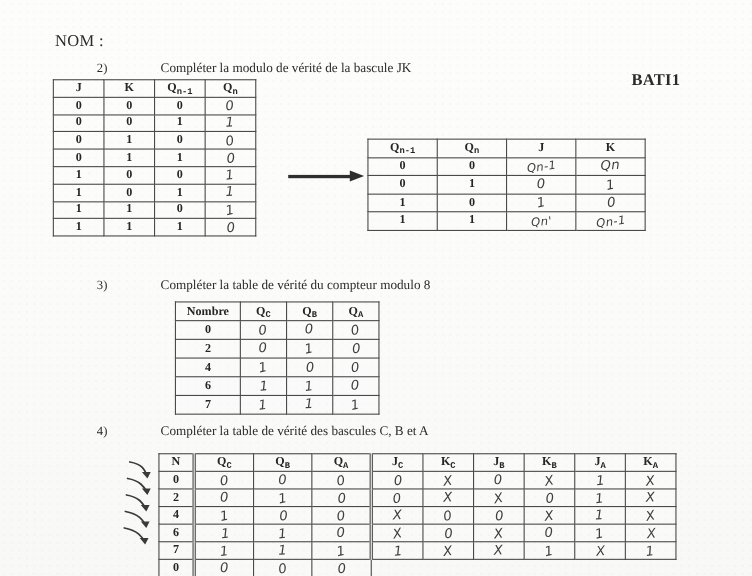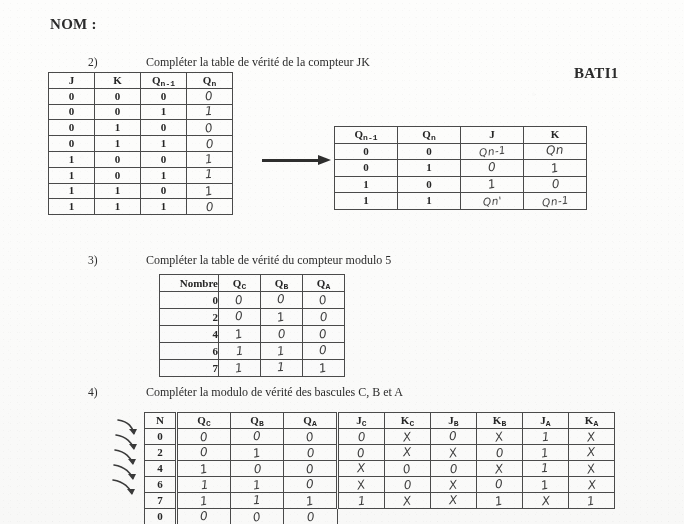--- a/index.html
+++ b/index.html
@@ -35,22 +35,22 @@
       radial-gradient(rgba(0,0,0,.055) .6px, transparent .7px),
       radial-gradient(rgba(0,0,0,.04) .5px, transparent .6px);
     background-size: 7px 7px, 11px 9px;
     background-position: 0 0, 3px 4px;
   }
 
   .abs { position: absolute; }
 
   
   #nom {
-    left: 50px; top: 16px;
-    font-weight: bold;
+    left: 50px; top: 30px;
+    font-weight: normal;
     font-size: 15px;
     letter-spacing: .3px;
   }
   #bati {
     left: 574px; top: 30px;
     font-weight: bold;
     font-size: 15px;
     letter-spacing: .3px;
     margin-top: 35px;
   }
@@ -125,21 +125,21 @@
     border-left: 13px solid #2e2e2e;
   }
 
   
   #t2 { left: 334px; top: 126px; }
   #t2 th, #t2 td { width: 62px; height: 15.5px; }
 
   
   #t3 { left: 159px; top: 274px; }
   #t3 th, #t3 td { height: 16px; }
-  #t3 .c0 { width: 58px; text-align: right; }
+  #t3 .c0 { width: 58px; }
   #t3 .c1, #t3 .c2, #t3 .c3 { width: 41px; }
 
   
   #t4 { left: 144px; top: 412px; }
   #t4 th, #t4 td { height: 15px; }
   #t4 .cN { width: 30px; }
   #t4 .cQ { width: 52px; }
   #t4 .cJ { width: 45px; margin-top: 42px; }
   
   #t4 .dblL { border-left: 3px double #4a4a4a; }
@@ -160,21 +160,21 @@
 </head>
 <body>
 
 <div class="page"></div>
 <div class="speckle"></div>
 
 <div class="abs" id="nom">NOM :</div>
 <div class="abs" id="bati">BATI1</div>
 
 <div class="abs qrow" id="q2">
-  <span class="qnum">2)</span><span class="qtext">Compléter la table de vérité de la compteur JK</span>
+  <span class="qnum">2)</span><span class="qtext">Compléter la modulo de vérité de la bascule JK</span>
 </div>
 
 <table class="tt abs" id="t1">
   <thead>
     <tr>
       <th>J</th>
       <th>K</th>
       <th>Q<sub>n-1</sub></th>
       <th>Q<sub>n</sub></th>
     </tr>
@@ -267,21 +267,21 @@
       <tr>
         <td class="print ">1</td>
         <td class="print ">1</td>
         <td class="hand "><span class="hw r4 small">Qn'</span></td>
         <td class="hand "><span class="hw r1 small">Qn-1</span></td>
       </tr>
     </tbody>
 </table>
 
 <div class="abs qrow" id="q3">
-  <span class="qnum">3)</span><span class="qtext">Compléter la table de vérité du compteur modulo 5</span>
+  <span class="qnum">3)</span><span class="qtext">Compléter la table de vérité du compteur modulo 8</span>
 </div>
 
 <table class="tt abs" id="t3">
   <thead>
     <tr>
       <th class="c0">Nombre</th>
       <th class="c1">Q<sub>C</sub></th>
       <th class="c2">Q<sub>B</sub></th>
       <th class="c3">Q<sub>A</sub></th>
     </tr>
@@ -314,21 +314,21 @@
       <tr>
         <td class="print c0">7</td>
         <td class="hand c1"><span class="hw r1">1</span></td>
         <td class="hand c2"><span class="hw r2">1</span></td>
         <td class="hand c3"><span class="hw r3">1</span></td>
       </tr>
     </tbody>
 </table>
 
 <div class="abs qrow" id="q4">
-  <span class="qnum">4)</span><span class="qtext">Compléter la modulo de vérité des bascules C, B et A</span>
+  <span class="qnum">4)</span><span class="qtext">Compléter la table de vérité des bascules C, B et A</span>
 </div>
 
 <div class="abs" id="arrows4">
   <svg width="44" height="96" viewBox="0 0 44 96">
     <g fill="none" stroke="#3a3a3a" stroke-width="1.6" stroke-linecap="round">
       <path d="M14 2 C 26 4, 28 10, 30 15"></path>
       <path d="M12 17 C 24 19, 27 25, 30 30"></path>
       <path d="M11 32 C 23 34, 26 40, 29 45"></path>
       <path d="M10 47 C 22 49, 26 55, 29 60"></path>
       <path d="M9 62 C 21 64, 25 70, 28 75"></path>

